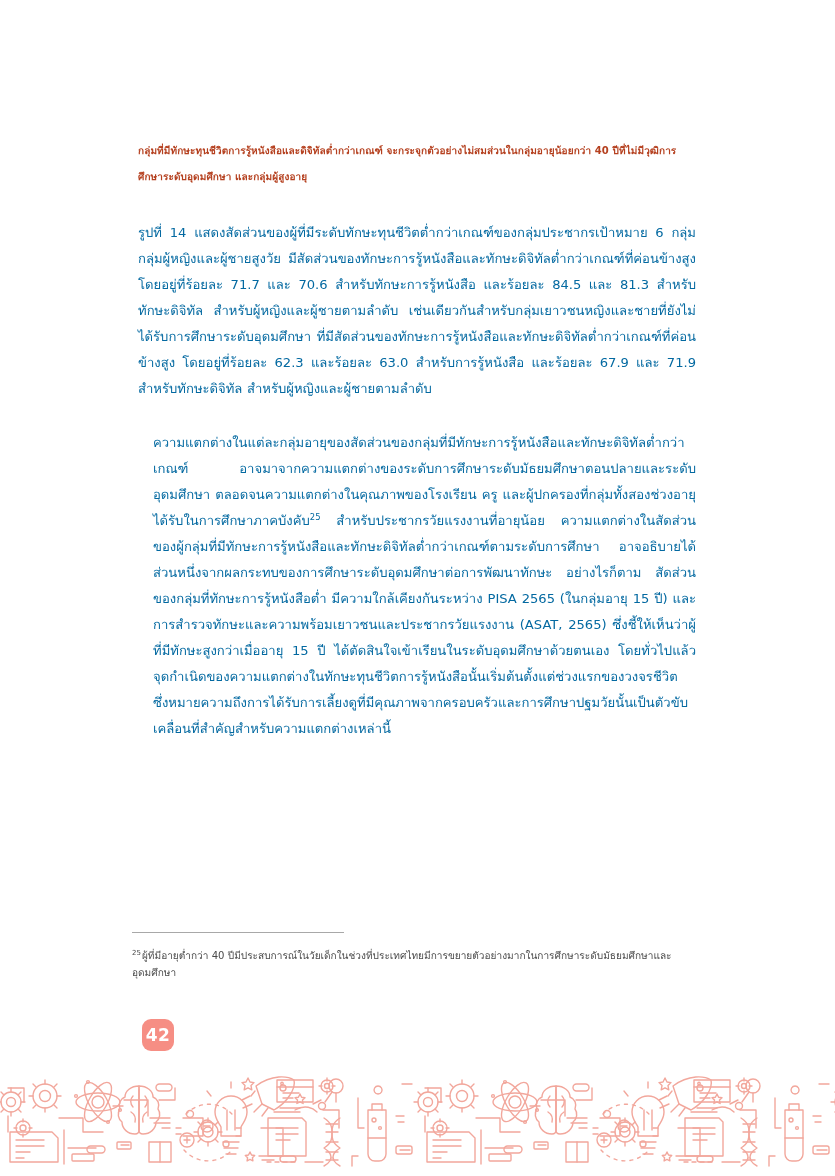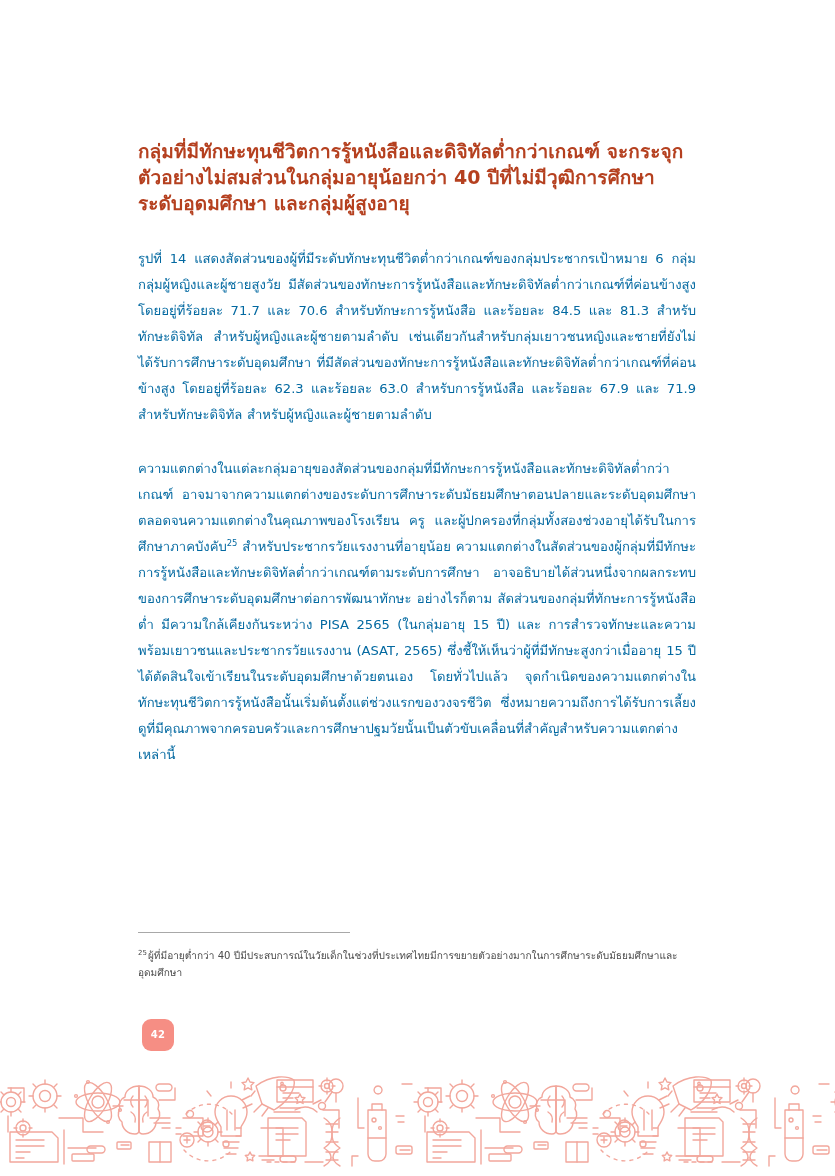--- a/index.html
+++ b/index.html
@@ -26,21 +26,21 @@
   .content {
     position: absolute;
     left: 138px;
     top: 138px;
     width: 558px;
   }
 
   
   .section-heading {
     color: #B5401F;
-    font-size: 19px;
+    font-size: 10px;
     font-weight: bold;
     line-height: 26px;
     letter-spacing: 0.1px;
     margin: 0 0 30px 0;
     text-align: left;
     word-break: break-word;
   }
 
   
   .body-para {
@@ -48,31 +48,32 @@
     font-size: 13.1px;
     line-height: 26px;
     margin: 0 0 28px 0;
     text-align: justify;
     text-justify: inter-word;
     word-spacing: 0.4px;
     word-break: break-word;
   }
   .body-para:last-of-type {
     margin-bottom: 0;
+    margin-left: 15px;
   }
   .body-para sup {
     font-size: 8.4px;
     vertical-align: super;
     line-height: 0;
   }
 
   
   .footnote-block {
     position: absolute;
-    left: 138px;
+    left: 132px;
     top: 932px;
     width: 558px;
   }
   .footnote-rule {
     width: 212px;
     height: 1px;
     background: #a8a8a8;
     border: 0;
     margin: 0 0 14px 0;
   }
@@ -99,21 +100,21 @@
     width: 32px;
     height: 32px;
     border-radius: 9px;
     background: #F68E84;
     display: flex;
     align-items: center;
     justify-content: center;
   }
   .page-badge-number {
     color: #ffffff;
-    font-size: 10px;
+    font-size: 17px;
     font-weight: bold;
     line-height: 1;
     letter-spacing: 0.3px;
   }
 
   
   .footer-banner {
     position: absolute;
     left: 0;
     bottom: 0;

